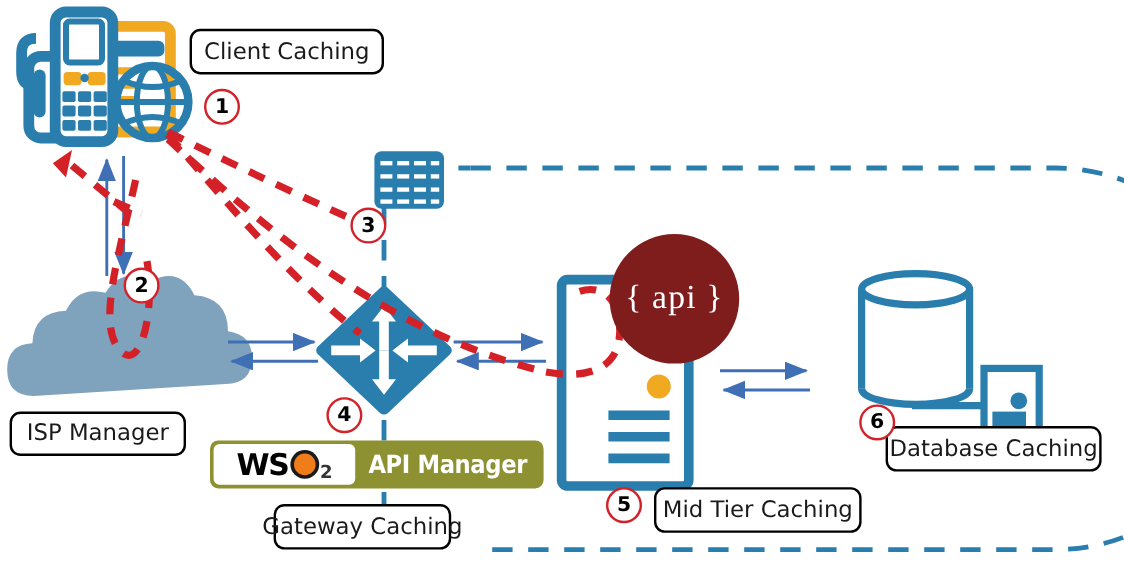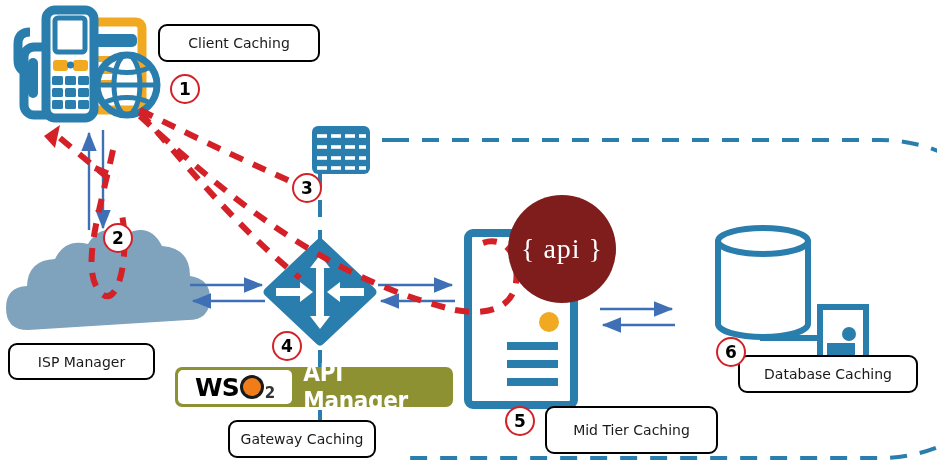--- a/index.html
+++ b/index.html
@@ -23,21 +23,21 @@
     top: 0;
     width: 937px;
     height: 476px;
   }
   .callout {
     position: absolute;
     background: #ffffff;
     border: 2.5px solid #000000;
     border-radius: 9px;
     color: #1a1a1a;
-    font-size: 14px;
+    font-size: 19px;
     line-height: 1;
     display: flex;
     align-items: center;
     justify-content: center;
     padding: 0 12px;
     box-sizing: border-box;
     white-space: nowrap;
     font-family: "DejaVu Sans", sans-serif;
   }
   .marker {
@@ -107,21 +107,21 @@
     color: #333333;
     font-size: 15px;
     font-weight: bold;
     margin-left: 1px;
     align-self: flex-end;
     margin-bottom: 2px;
     font-family: "DejaVu Sans", sans-serif;
   }
   .wso2-title {
     color: #ffffff;
-    font-size: 24px;
+    font-size: 21px;
     font-weight: bold;
     margin-left: 11px;
     font-family: "DejaVu Sans Condensed", "DejaVu Sans", sans-serif;
     letter-spacing: -0.3px;
   }
   .api-badge {
     position: absolute;
     left: 508px;
     top: 195px;
     width: 108px;
@@ -325,21 +325,21 @@
 
   <div class="callout" style="left:158px; top:24px; width:162px; height:38px;">
     <span>Client Caching</span>
   </div>
   <div class="callout" style="left:8px; top:343px; width:147px; height:37px;">
     <span>ISP Manager</span>
   </div>
   <div class="callout" style="left:228px; top:420px; width:148px; height:38px;">
     <span>Gateway Caching</span>
   </div>
-  <div class="callout" style="left:545px; top:406px; width:173px; height:48px;">
+  <div class="callout" style="left:545px; top:406px; width:173px; height:38px;">
     <span>Mid Tier Caching</span>
   </div>
   <div class="callout" style="left:738px; top:355px; width:180px; height:38px;">
     <span>Database Caching</span>
   </div>
 
   <div class="marker" style="left:170px; top:74px;">
     <span>1</span>
   </div>
   <div class="marker" style="left:103px; top:223px;">

